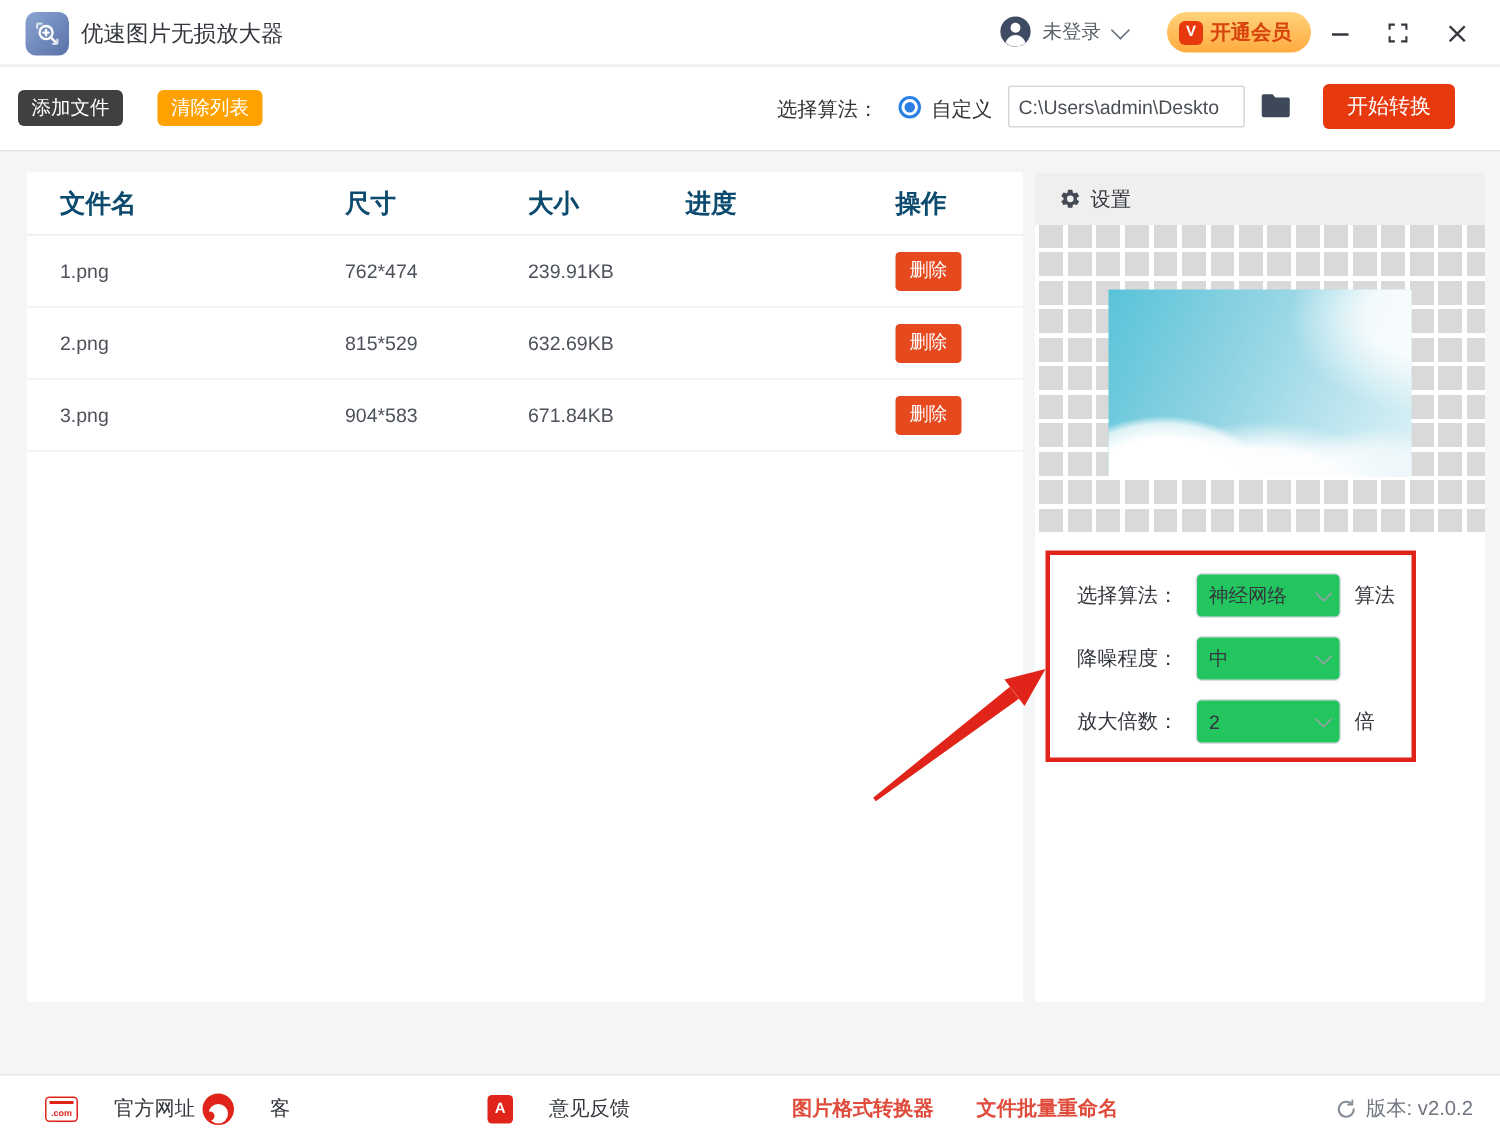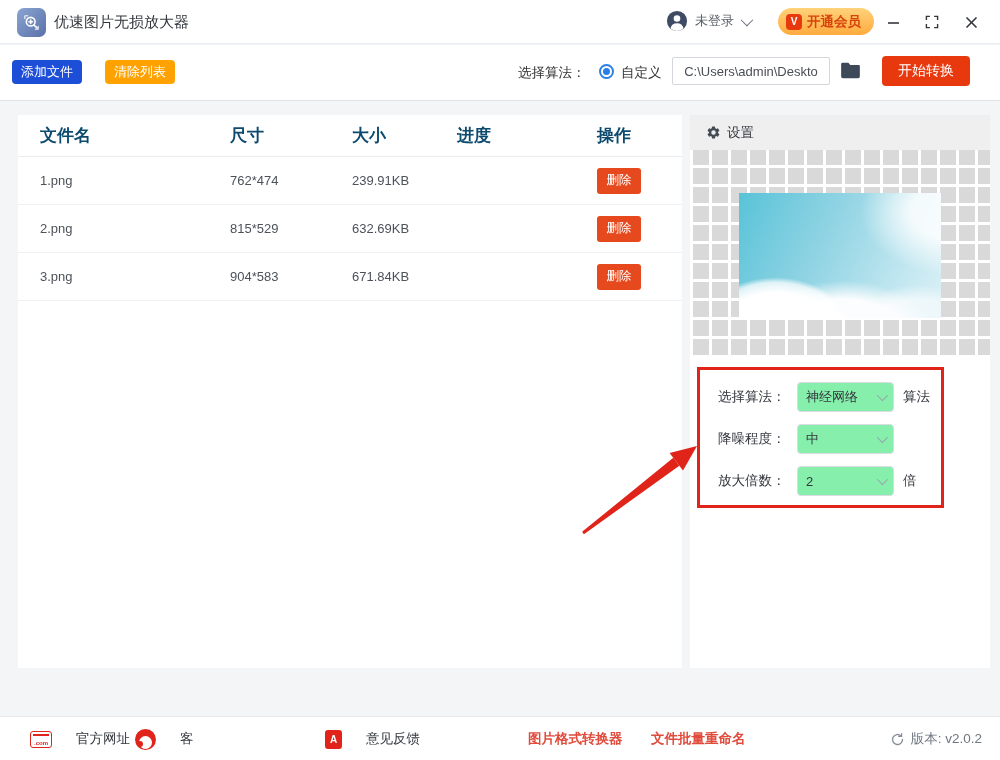--- a/index.html
+++ b/index.html
@@ -19,31 +19,31 @@
   .vip-btn { position:absolute; left:778px; top:8px; height:27px; padding:0 13px 0 8px; border:none; border-radius:14px;
              background:linear-gradient(180deg,#ffd27a 0%,#ffab3f 100%); display:flex; align-items:center; gap:5px; cursor:pointer; }
   .vip-badge { width:16px; height:16px; background:#e8380d; border-radius:4px; color:#fff; font-size:10px; font-weight:bold;
                display:flex; align-items:center; justify-content:center; }
   .vip-label { font-size:13.5px; color:#d6430c; font-weight:bold; }
   .winctl { position:absolute; top:9px; width:26px; height:26px; display:flex; align-items:center; justify-content:center; cursor:pointer; }
   .winctl.min { left:880px; } .winctl.max { left:919px; } .winctl.close { left:958px; }
 
   
   .toolbar { position:absolute; left:0; top:45px; width:1000px; height:56px; background:#fff; border-bottom:1px solid #dfe2e6; }
-  .btn-add { position:absolute; left:12px; top:60px; height:24px; padding:0 9px; background:#1d4ed8; color:#fff;
+  .btn-add { position:absolute; left:12px; top:60px; height:24px; padding:0 9px; background:#404040; color:#fff;
              font-size:13px; border:none; border-radius:4px; cursor:pointer; }
   .btn-clear { position:absolute; left:105px; top:60px; height:24px; padding:0 9px; background:#ffa200; color:#fff;
                font-size:13px; border:none; border-radius:4px; cursor:pointer; }
   .out-label { position:absolute; left:518px; top:64px; font-size:13.5px; color:#333; }
   .radio { position:absolute; left:599px; top:64px; width:15px; height:15px; border-radius:50%; border:2px solid #2a7fe4;
            display:flex; align-items:center; justify-content:center; cursor:pointer; background:#fff; }
   .radio .dot { width:7px; height:7px; border-radius:50%; background:#2a7fe4; }
   .radio-label { position:absolute; left:621px; top:64px; font-size:13.5px; color:#333; }
   .path-input { position:absolute; left:672px; top:57px; width:158px; height:28px; border:1px solid #d3d6db; border-radius:2px;
-                font-size:13px; color:#4a4e55; padding:0 6px; font-family:"Liberation Sans",sans-serif;text-align:center; }
+                font-size:13px; color:#4a4e55; padding:0 6px; font-family:"Liberation Sans",sans-serif; }
   .folder-ic { position:absolute; left:840px; top:62px; cursor:pointer; }
   .btn-start { position:absolute; left:882px; top:56px; width:88px; height:30px; background:#e8380d; color:#ffffff;
                font-size:14px; border:none; border-radius:4px; cursor:pointer; }
 
   
   .file-panel { position:absolute; left:18px; top:115px; width:664px; height:553px; background:#fff; }
   .fp-header { height:35px; background:#efefef; display:flex; align-items:center; padding-left:16px; gap:4px; }
   .fp-title { font-size:13.5px; color:#33373d; }
   .fp-warning { font-size:13.5px; color:#e43d3c; margin-left:12px; }
   .thead { display:flex; align-items:center; height:42px; padding-left:22px; border-bottom:1px solid #ececec; }
@@ -66,21 +66,21 @@
   .preview-photo { position:absolute; left:49px; top:43px; width:202px; height:125px;
     background:
       radial-gradient(ellipse 95px 65px at 18% 108%, #ffffff 55%, rgba(255,255,255,.75) 70%, rgba(255,255,255,0) 78%),
       radial-gradient(ellipse 120px 75px at 52% 115%, #fcfdfe 50%, rgba(252,253,254,0) 75%),
       radial-gradient(ellipse 85px 55px at 88% 105%, #eef8fb 45%, rgba(238,248,251,0) 72%),
       radial-gradient(ellipse 130px 90px at 105% 15%, rgba(255,255,255,.85) 30%, rgba(255,255,255,0) 70%),
       linear-gradient(115deg,#59c3d8 0%,#8fd3e3 40%,#c2e7f0 78%,#ddf1f6 100%); }
   .settings-form { padding:24px 0 0 28px; }
   .form-row { display:flex; align-items:center; height:30px; margin-bottom:12px; }
   .form-label { width:79px; font-size:13.5px; color:#33373d; }
-  .selectbox { width:97px; height:30px; border:1px solid #d9dce3; border-radius:4px; background:#86efac;
+  .selectbox { width:97px; height:30px; border:1px solid #d9dce3; border-radius:4px; background:#22c55e;
                display:flex; align-items:center; padding:0 8px; cursor:pointer; position:relative; }
   .selectbox .val { font-size:13px; color:#33373d; flex:1; }
   .selectbox .sb-chev { width:8px; height:8px; border-right:1.5px solid #9aa0a8; border-bottom:1.5px solid #9aa0a8;
                transform:rotate(45deg) translateY(-2px); }
   .form-suffix { margin-left:9px; font-size:13.5px; color:#33373d; }
 
   
   .red-box { position:absolute; left:697px; top:367px; width:247px; height:141px; border:3px solid #e02419;
              pointer-events:none; z-index:5; }
   .arrow-svg { position:absolute; left:555px; top:425px; z-index:6; pointer-events:none; }

